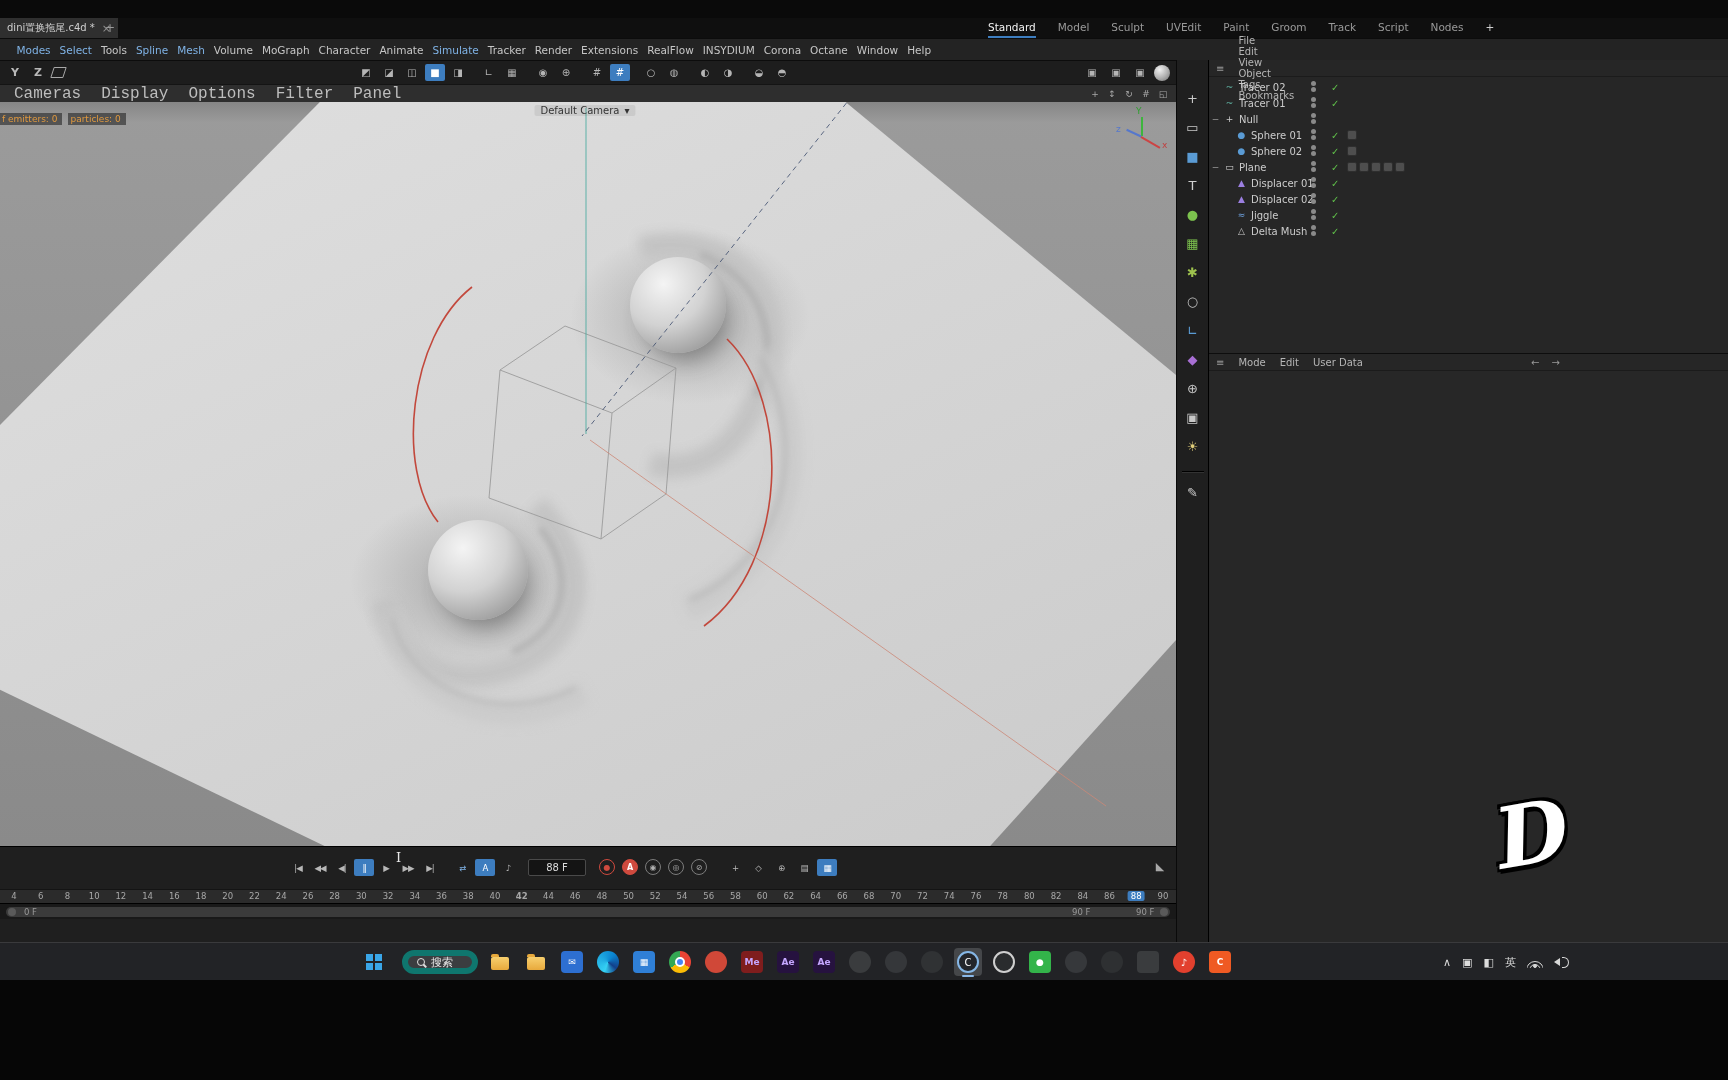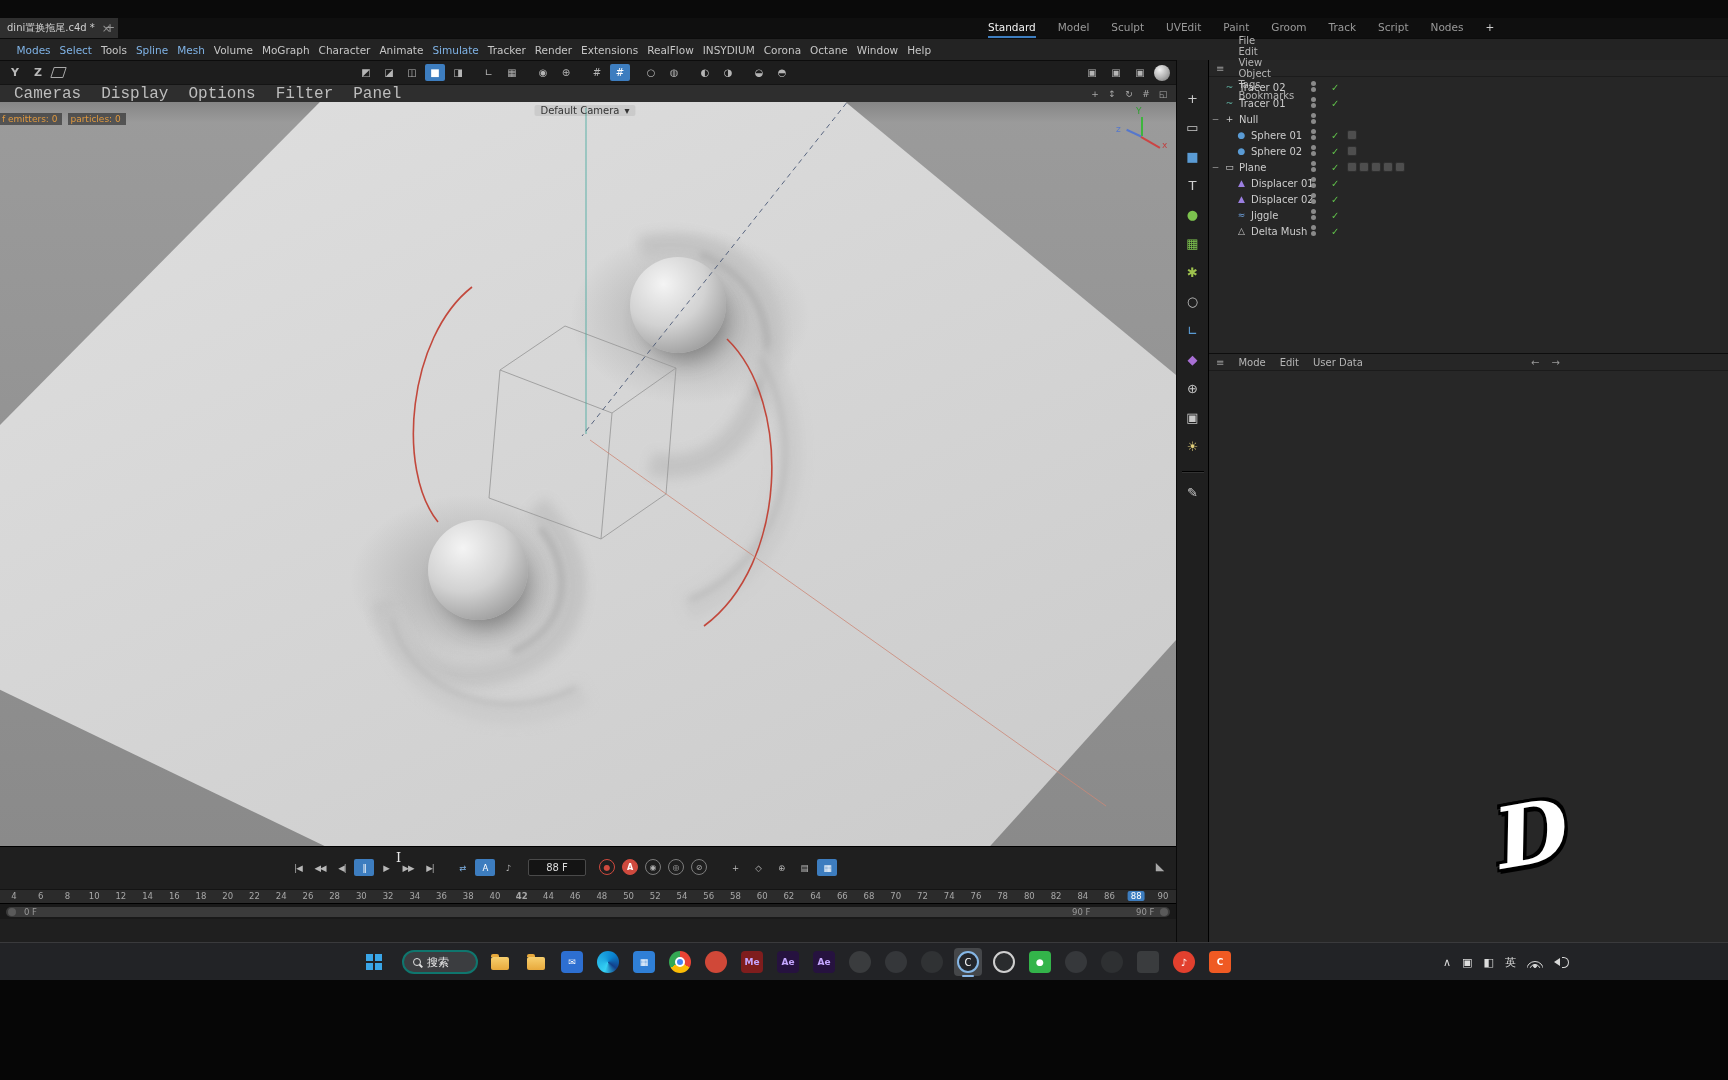--- a/index.html
+++ b/index.html
@@ -126,21 +126,21 @@
 
   
   .watermark{position:absolute;left:1496px;top:792px;font-family:"DejaVu Serif","Liberation Serif",serif;
     font-style:italic;font-weight:900;font-size:84px;color:#fff;transform:rotate(-10deg);z-index:40;line-height:1;
     text-shadow:-3px -3px 0 #000,3px -3px 0 #000,-3px 3px 0 #000,3px 3px 0 #000,0 5px 0 #000;}
 
   
   .taskbar{position:absolute;left:0;top:942px;width:1728px;height:38px;background:#222326;border-top:1px solid #3a3a3c;}
   .start{position:absolute;left:366px;top:11px;display:grid;grid-template-columns:7px 7px;grid-template-rows:7px 7px;gap:1.5px;}
   .start b{background:#3aa6e8;}
-  .searchbox{position:absolute;left:402px;top:7px;width:76px;height:24px;border-radius:12px;background:#3b3d40;border:2px solid #0f766e;
+  .searchbox{position:absolute;left:402px;top:7px;width:76px;height:24px;border-radius:12px;background:#3b3d40;border:6px solid #0f766e;
     display:flex;align-items:center;gap:6px;padding:0 9px;color:#ececec;font-size:11px;}
   .mag{width:8px;height:8px;border:1.5px solid #e0e0e0;border-radius:50%;position:relative;flex:none;}
   .mag::after{content:"";position:absolute;width:4px;height:1.5px;background:#e0e0e0;transform:rotate(45deg);right:-3px;bottom:-1px;}
   .task-apps{position:absolute;left:486px;top:5px;display:flex;gap:8px;}
   .task-app{width:28px;height:28px;display:flex;align-items:center;justify-content:center;border-radius:4px;position:relative;}
   .task-app.active{background:#45474a;}
   .task-app.active::after{content:"";position:absolute;bottom:-1px;left:8px;width:12px;height:2px;background:#8ab8e8;border-radius:1px;}
   .folder{width:18px;height:13px;background:linear-gradient(#f7cf6e,#e8a93c);border-radius:2px;position:relative;margin-top:2px;}
   .folder::before{content:"";position:absolute;top:-3px;left:0;width:8px;height:3px;background:#e8a93c;border-radius:2px 2px 0 0;}
   .tile{width:22px;height:22px;border-radius:4px;display:flex;align-items:center;justify-content:center;font-size:9px;font-weight:bold;}

